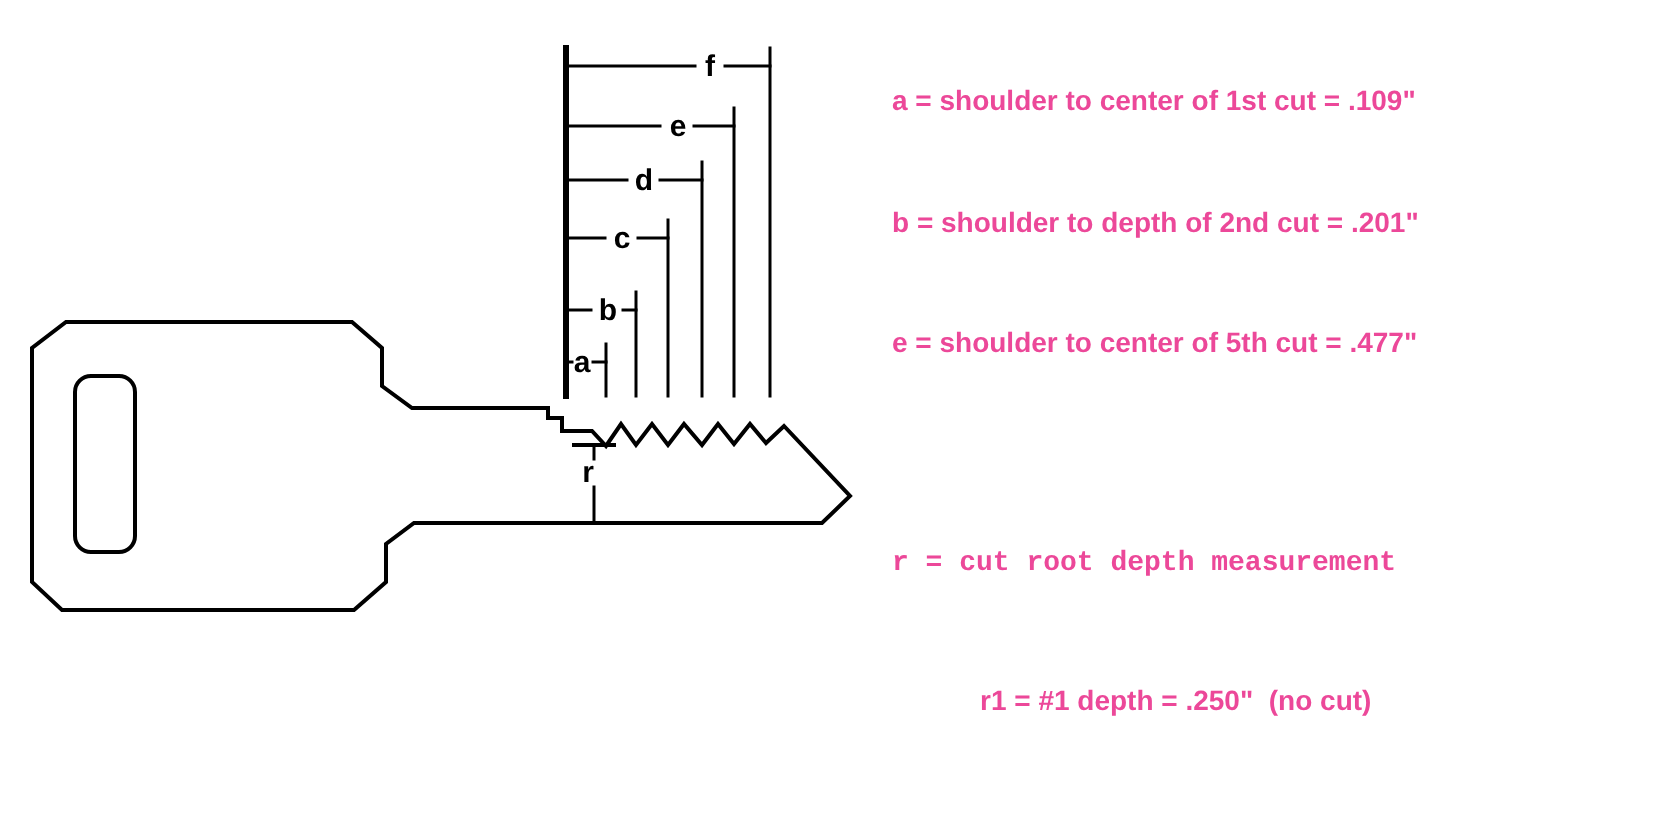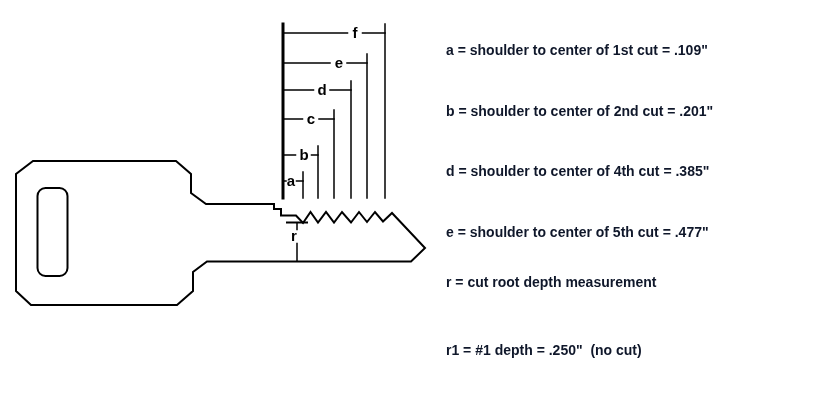--- a/index.html
+++ b/index.html
@@ -35,39 +35,41 @@
     fill: #000000;
     stroke: none;
   }
   .textcol {
     position: absolute;
     left: 446px;
     font-weight: bold;
     font-size: 14px;
     letter-spacing: 0px;
     white-space: pre;
-    color: #0f172a;
+    color: #ec4899;
   }
   .spacing-list {
     top: 4px;
   }
   .spacing-list .line {
     line-height: 28.6px;
     height: 28.6px;
   }
   .root-title {
     top: 274px;
     line-height: 16px;
+    font-family: Liberation Mono, monospace;
   }
   .root-list {
     top: 311px;
   }
   .root-list .line {
     line-height: 15.3px;
     height: 15.3px;
+    margin-left: 44px;
   }
 </style>
 </head>
 <body>
 
 <div class="page">
 
   <svg class="diagram-svg" viewBox="0 0 460 420">
 
     <path class="ink" stroke-width="2" d="M 33 161 L 176 161 L 191 174 L 191 193 L 206 204 L 274 204 L 274 209 L 281 209
@@ -126,22 +128,21 @@
     <g>
       <line class="ink" stroke-width="2" x1="287" y1="222.5" x2="307" y2="222.5"></line>
       <line class="ink" stroke-width="1.5" x1="297" y1="223" x2="297" y2="229.5"></line>
       <line class="ink" stroke-width="1.5" x1="297" y1="243.5" x2="297" y2="261"></line>
       <text x="294" y="241" text-anchor="middle">r</text>
     </g>
   </svg>
 
   <div class="textcol spacing-list">
     <div class="line">a = shoulder to center of 1st cut = .109"</div>
-    <div class="line">b = shoulder to center of 2nd cut = .201"</div>
-    <div class="line">d = shoulder to center of 4th cut = .385"</div>
+    <div class="line">b = shoulder to depth of 2nd cut = .201"</div>
     <div class="line">e = shoulder to center of 5th cut = .477"</div>
   </div>
 
   <div class="textcol root-title">r = cut root depth measurement</div>
 
   <div class="textcol root-list">
     <div class="line">r1 = #1 depth = .250"  (no cut)</div>
     
     
     

